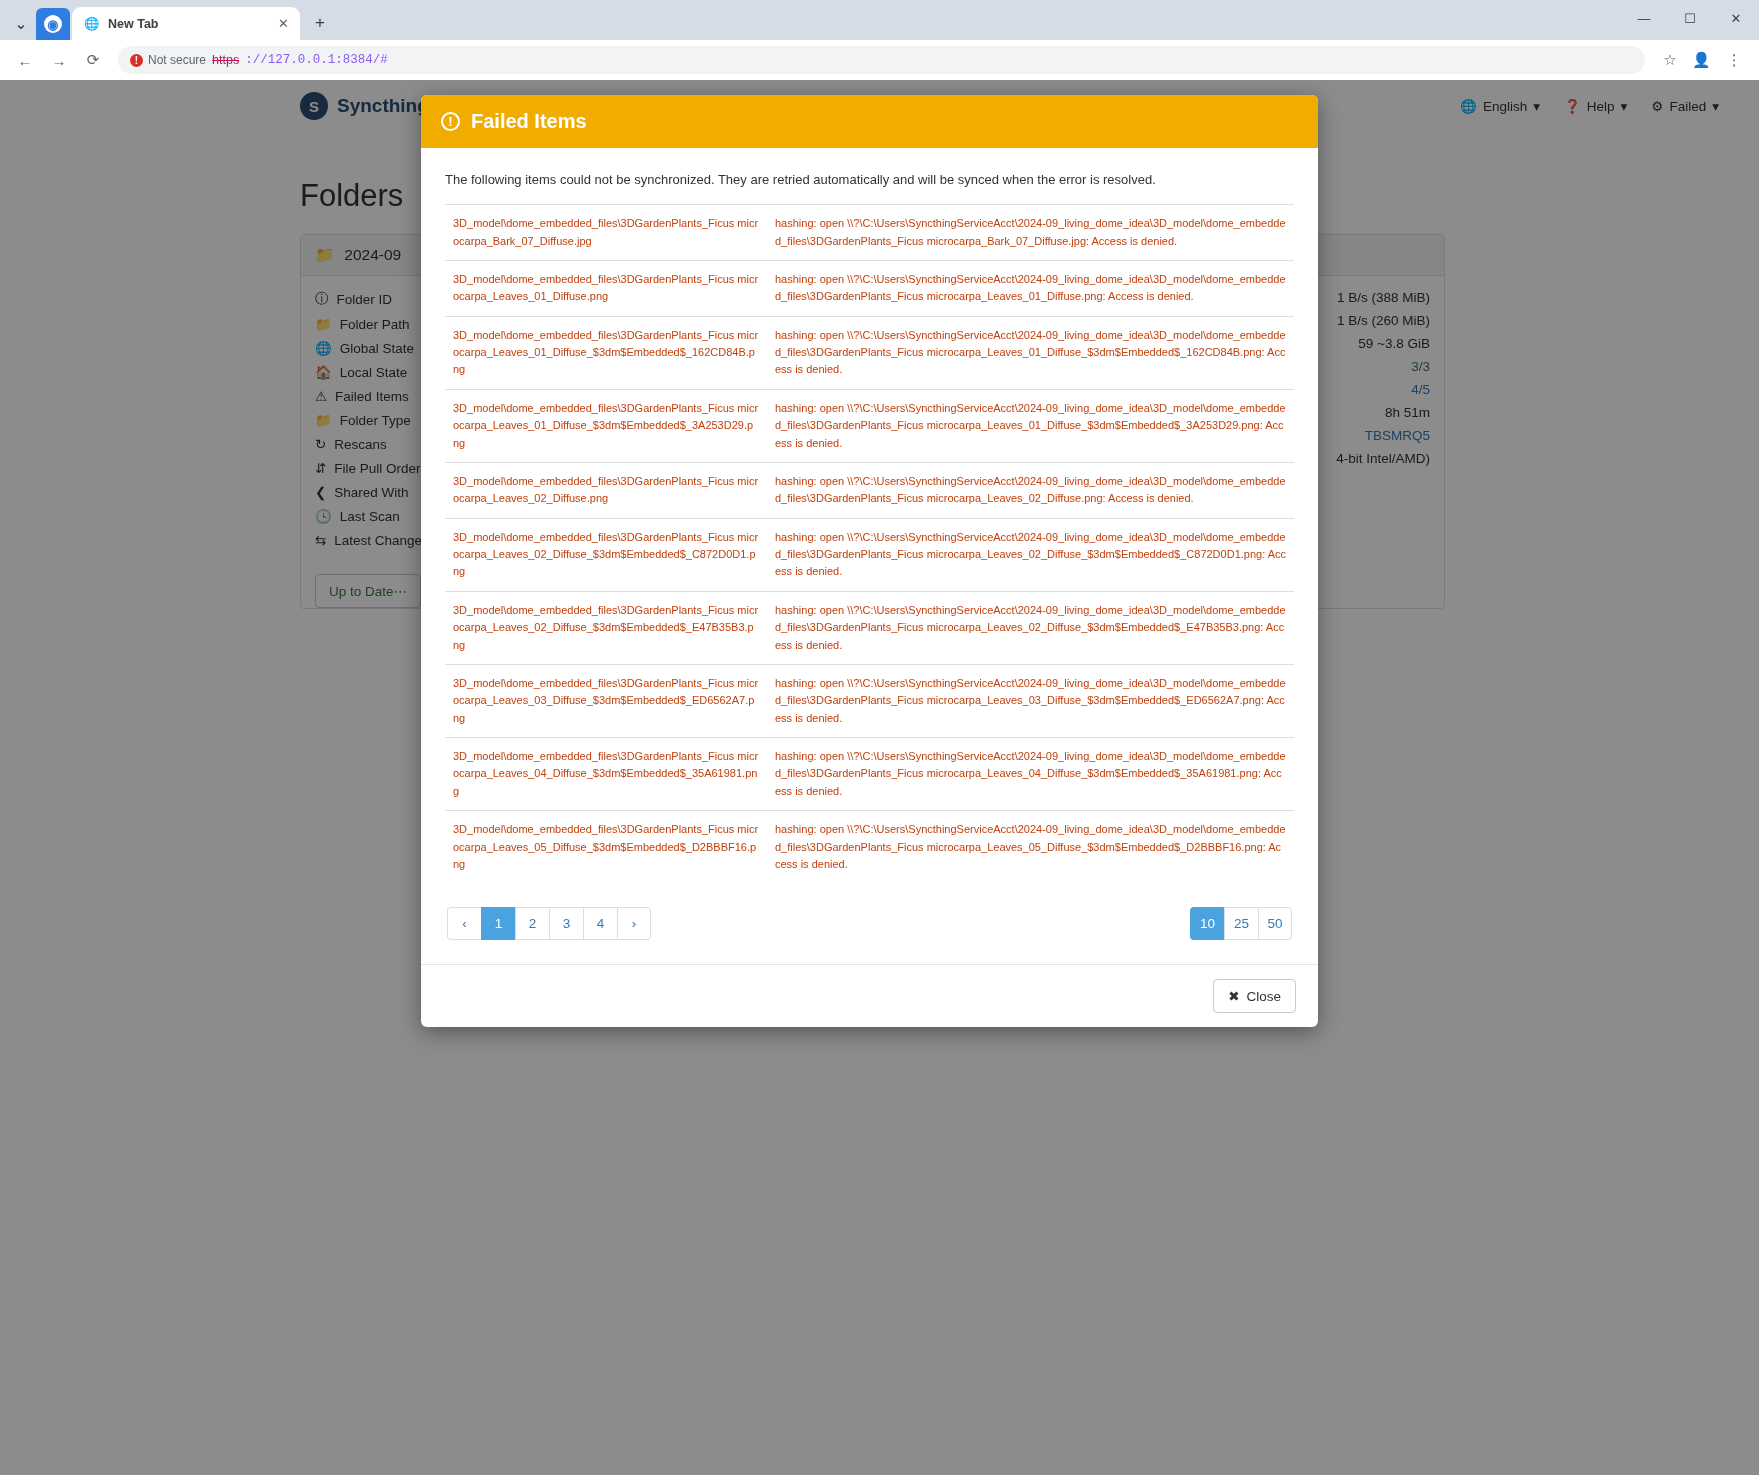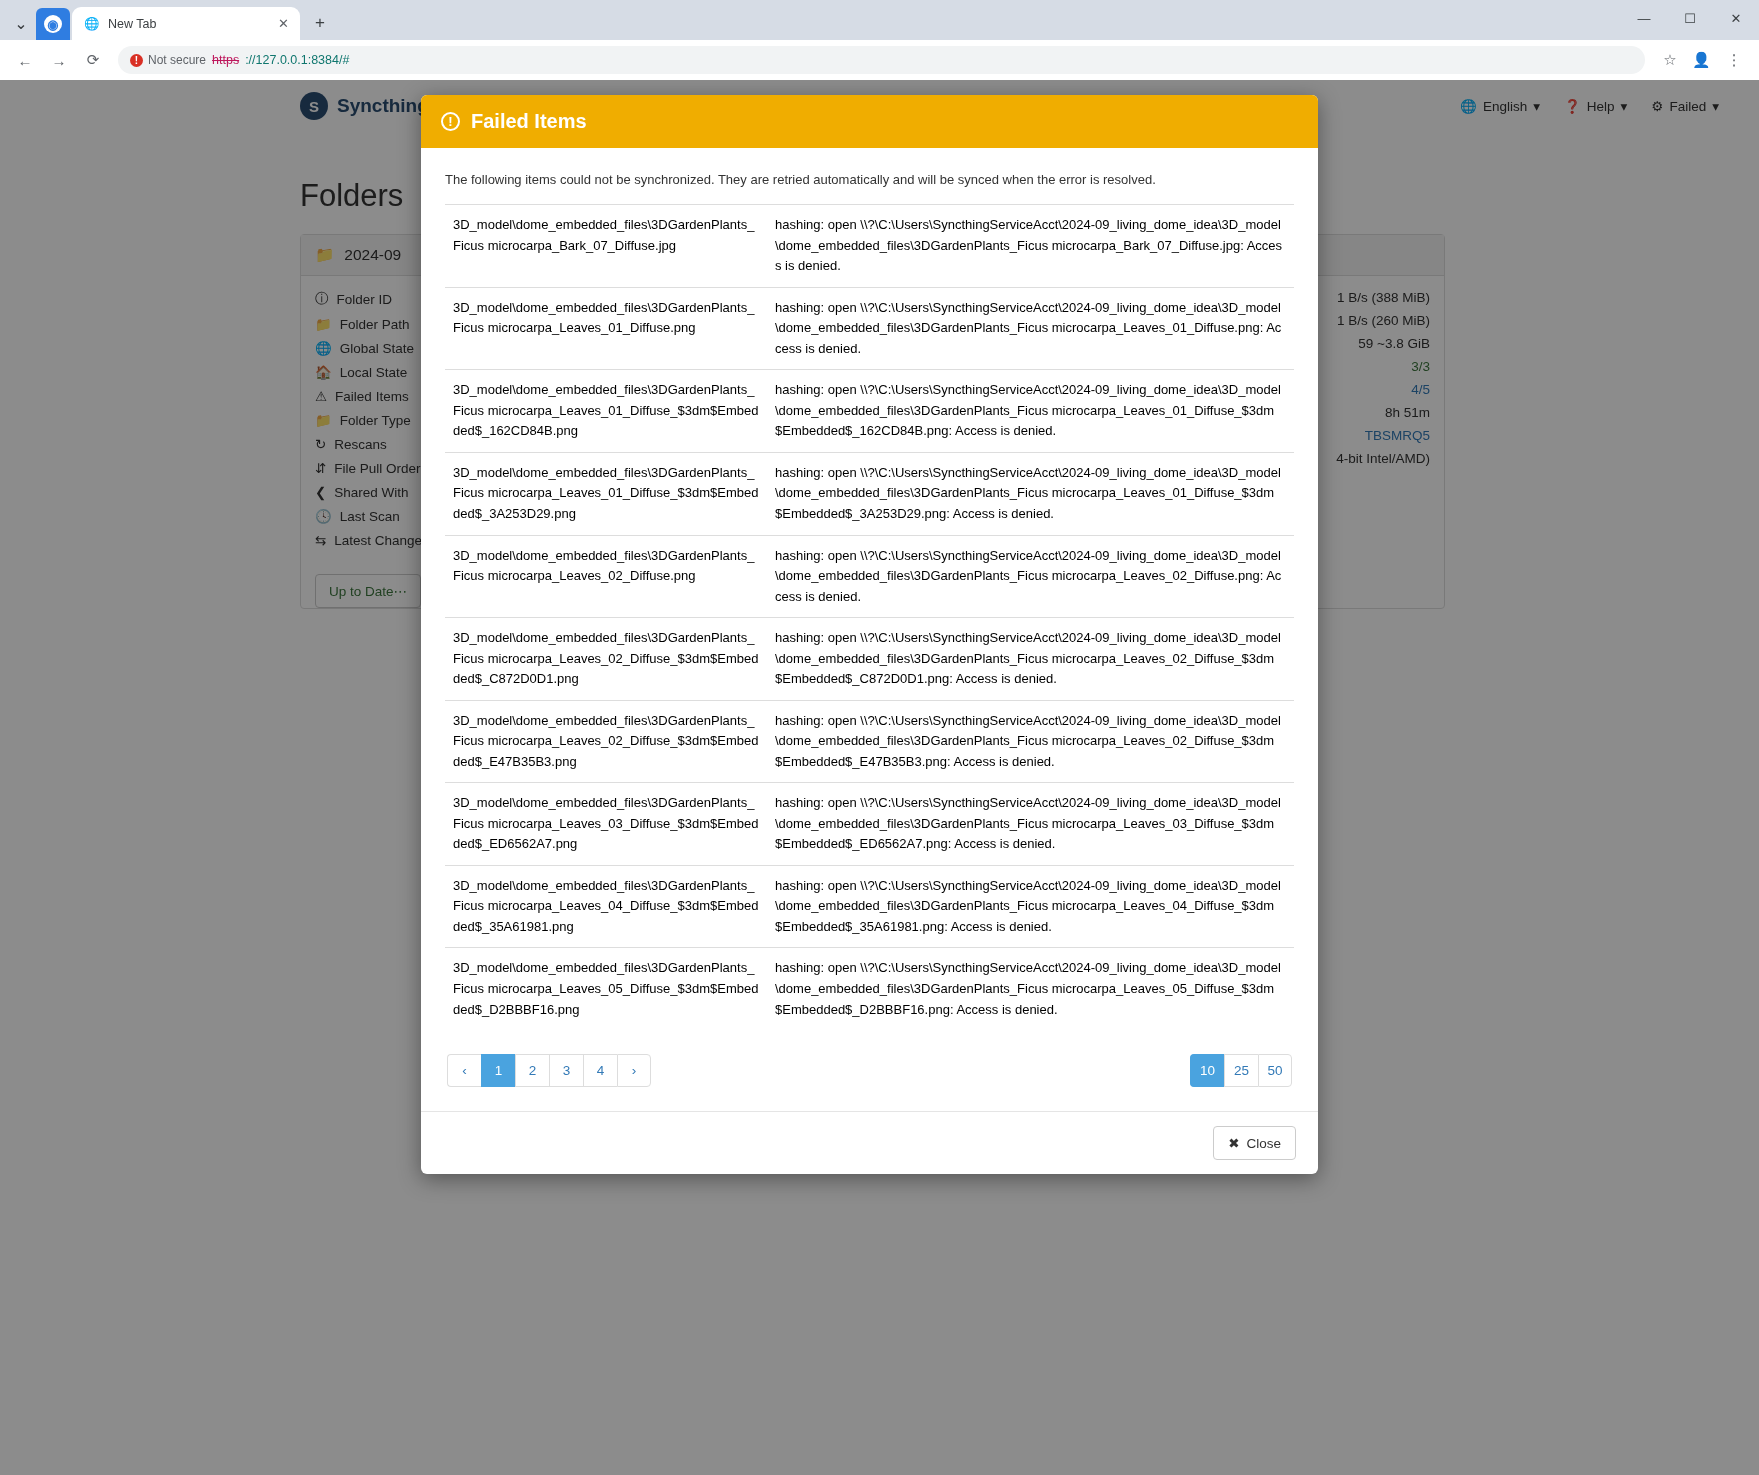--- a/index.html
+++ b/index.html
@@ -53,21 +53,21 @@
     font-size: 12.5px;
     color: #3c4043;
     gap: 8px;
     margin-left: 2px;
   }
   .tab .fav {
     width: 16px; height: 16px;
     display: flex; align-items: center; justify-content: center;
     color: #5f6368;
   }
-  .tab .label { flex: 1; white-space: nowrap; overflow: hidden; }
+  .tab .label { flex: 1; white-space: nowrap; overflow: hidden; font-weight: bold; }
   .tab .close { color: #5f6368; font-size: 13px; padding: 0 3px; }
   .new-tab {
     width: 28px; height: 28px;
     display: flex; align-items: center; justify-content: center;
     color: #3c4043; font-size: 17px;
     margin-left: 6px; margin-bottom: 3px;
   }
   .win-controls {
     position: absolute; right: 0; top: 0;
     height: 36px; display: flex; align-items: center;
@@ -106,21 +106,21 @@
     display: flex; align-items: center; gap: 5px;
     color: #5f6368; font-size: 12px;
   }
   .ns-icon {
     width: 13px; height: 13px; border-radius: 50%;
     background: #d93025; color: #fff;
     font-size: 10px; line-height: 13px; text-align: center;
     font-weight: bold;
   }
   .url-strike { color: #be185d; text-decoration: line-through; }
-  .url-rest { color: #0f766e; }
+  .url-rest { color: #8b5cf6; font-family: Liberation Mono, monospace; }
   .tb-right { display: flex; align-items: center; gap: 2px; }
 
   
   .page {
     flex: 1;
     background: #ffffff;
     position: relative;
     overflow: hidden;
   }
   .sync-header {
@@ -218,22 +218,22 @@
   }
   .modal-body { padding: 22px 24px 0 24px; }
   .modal-desc {
     font-size: 13px; color: #333; line-height: 1.55;
     margin-bottom: 14px;
   }
   table.fails {
     width: 100%;
     border-collapse: collapse;
     table-layout: fixed;
-    font-size: 13px;
-    color: #000000;
+    font-size: 11px;
+    color: #c2410c;
   }
   table.fails td {
     border-top: 1px solid #ddd;
     padding: 10px 8px;
     vertical-align: top;
     line-height: 1.58;
     word-break: break-all;
   }
   table.fails tr td:first-child { width: 322px; }
   .pager-row {

